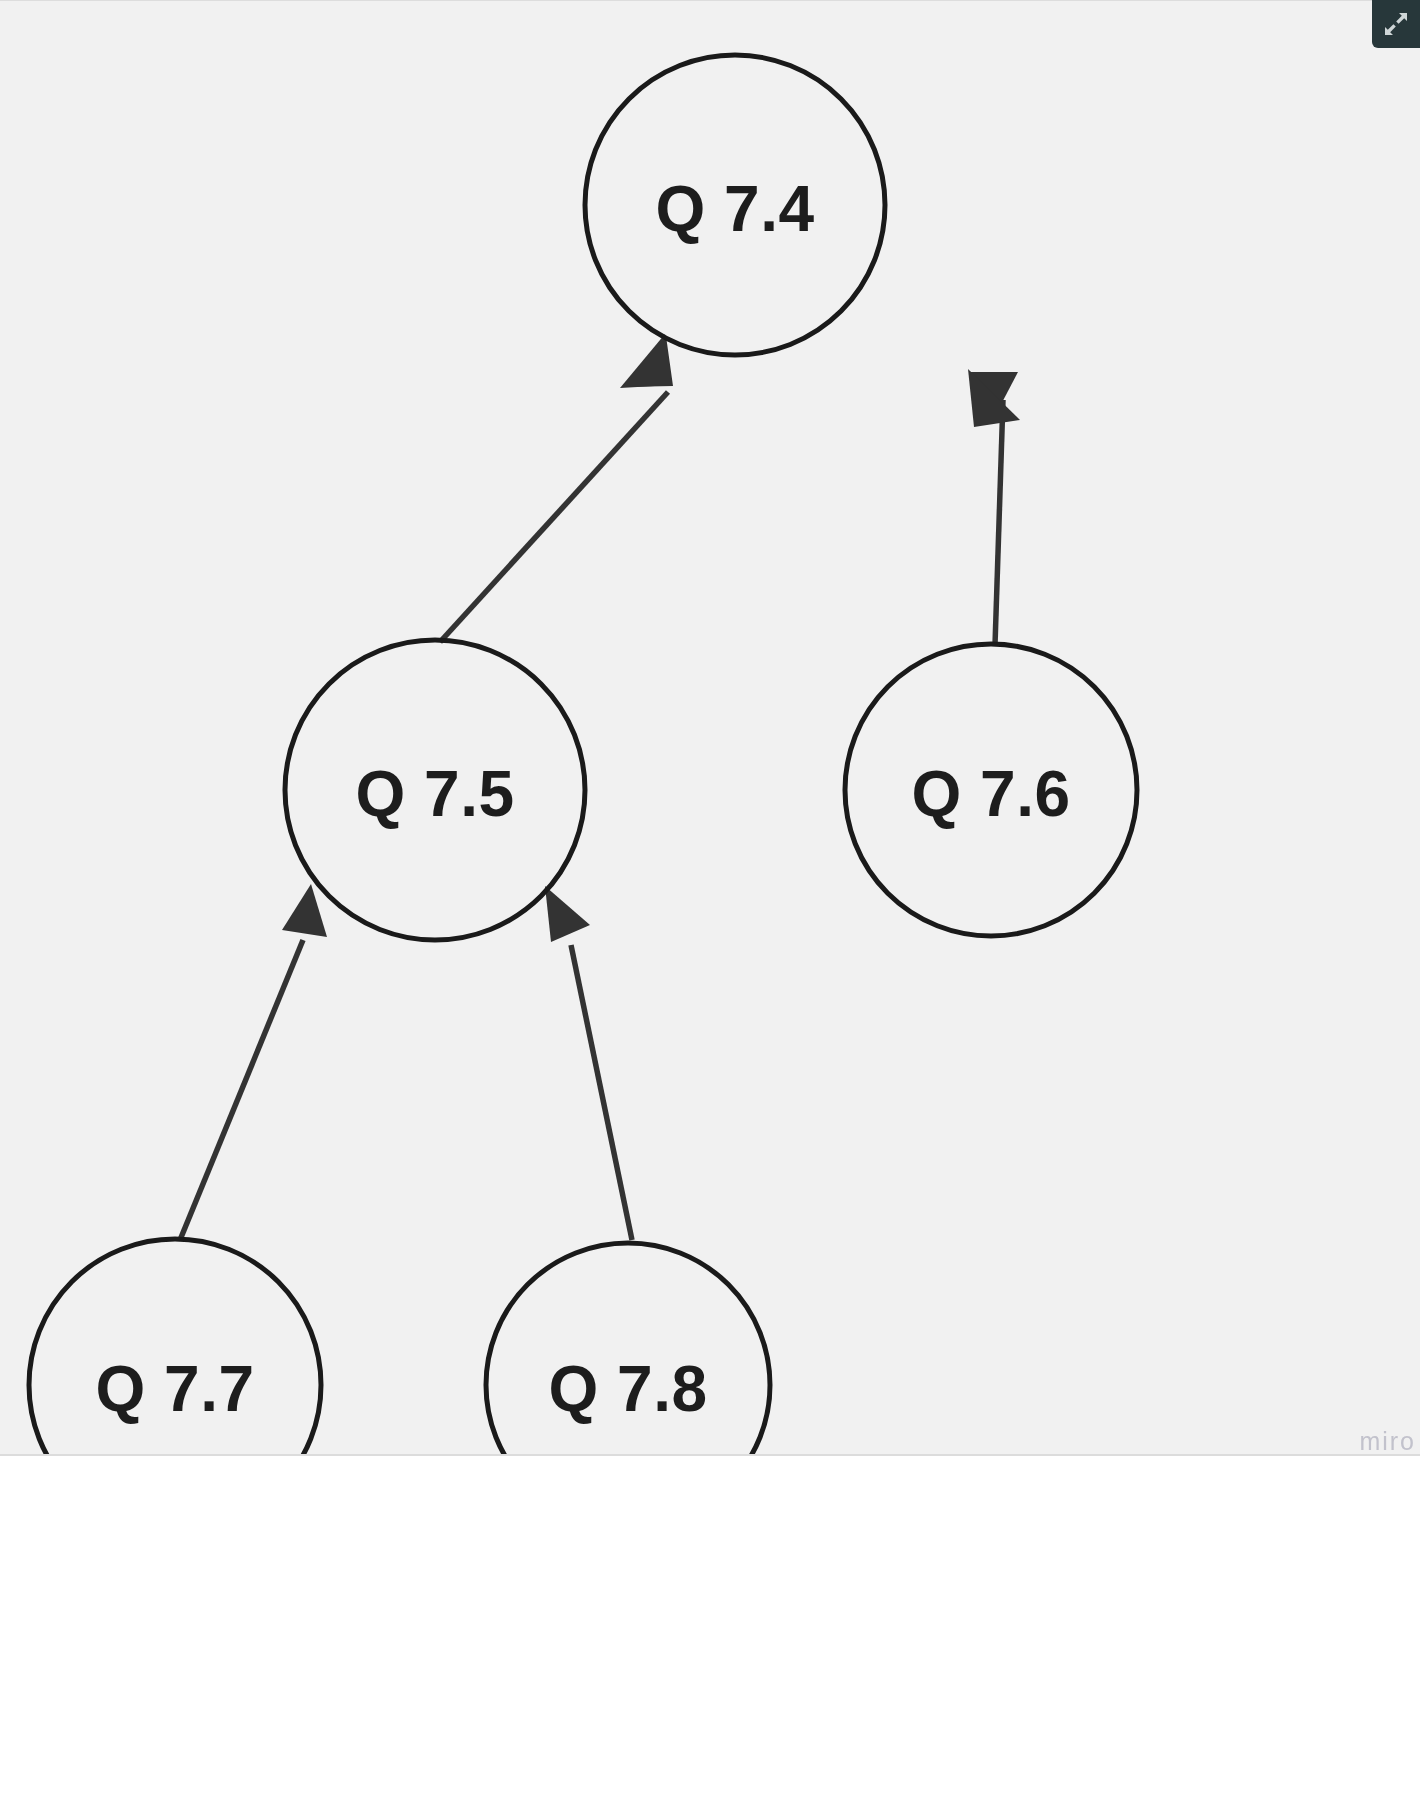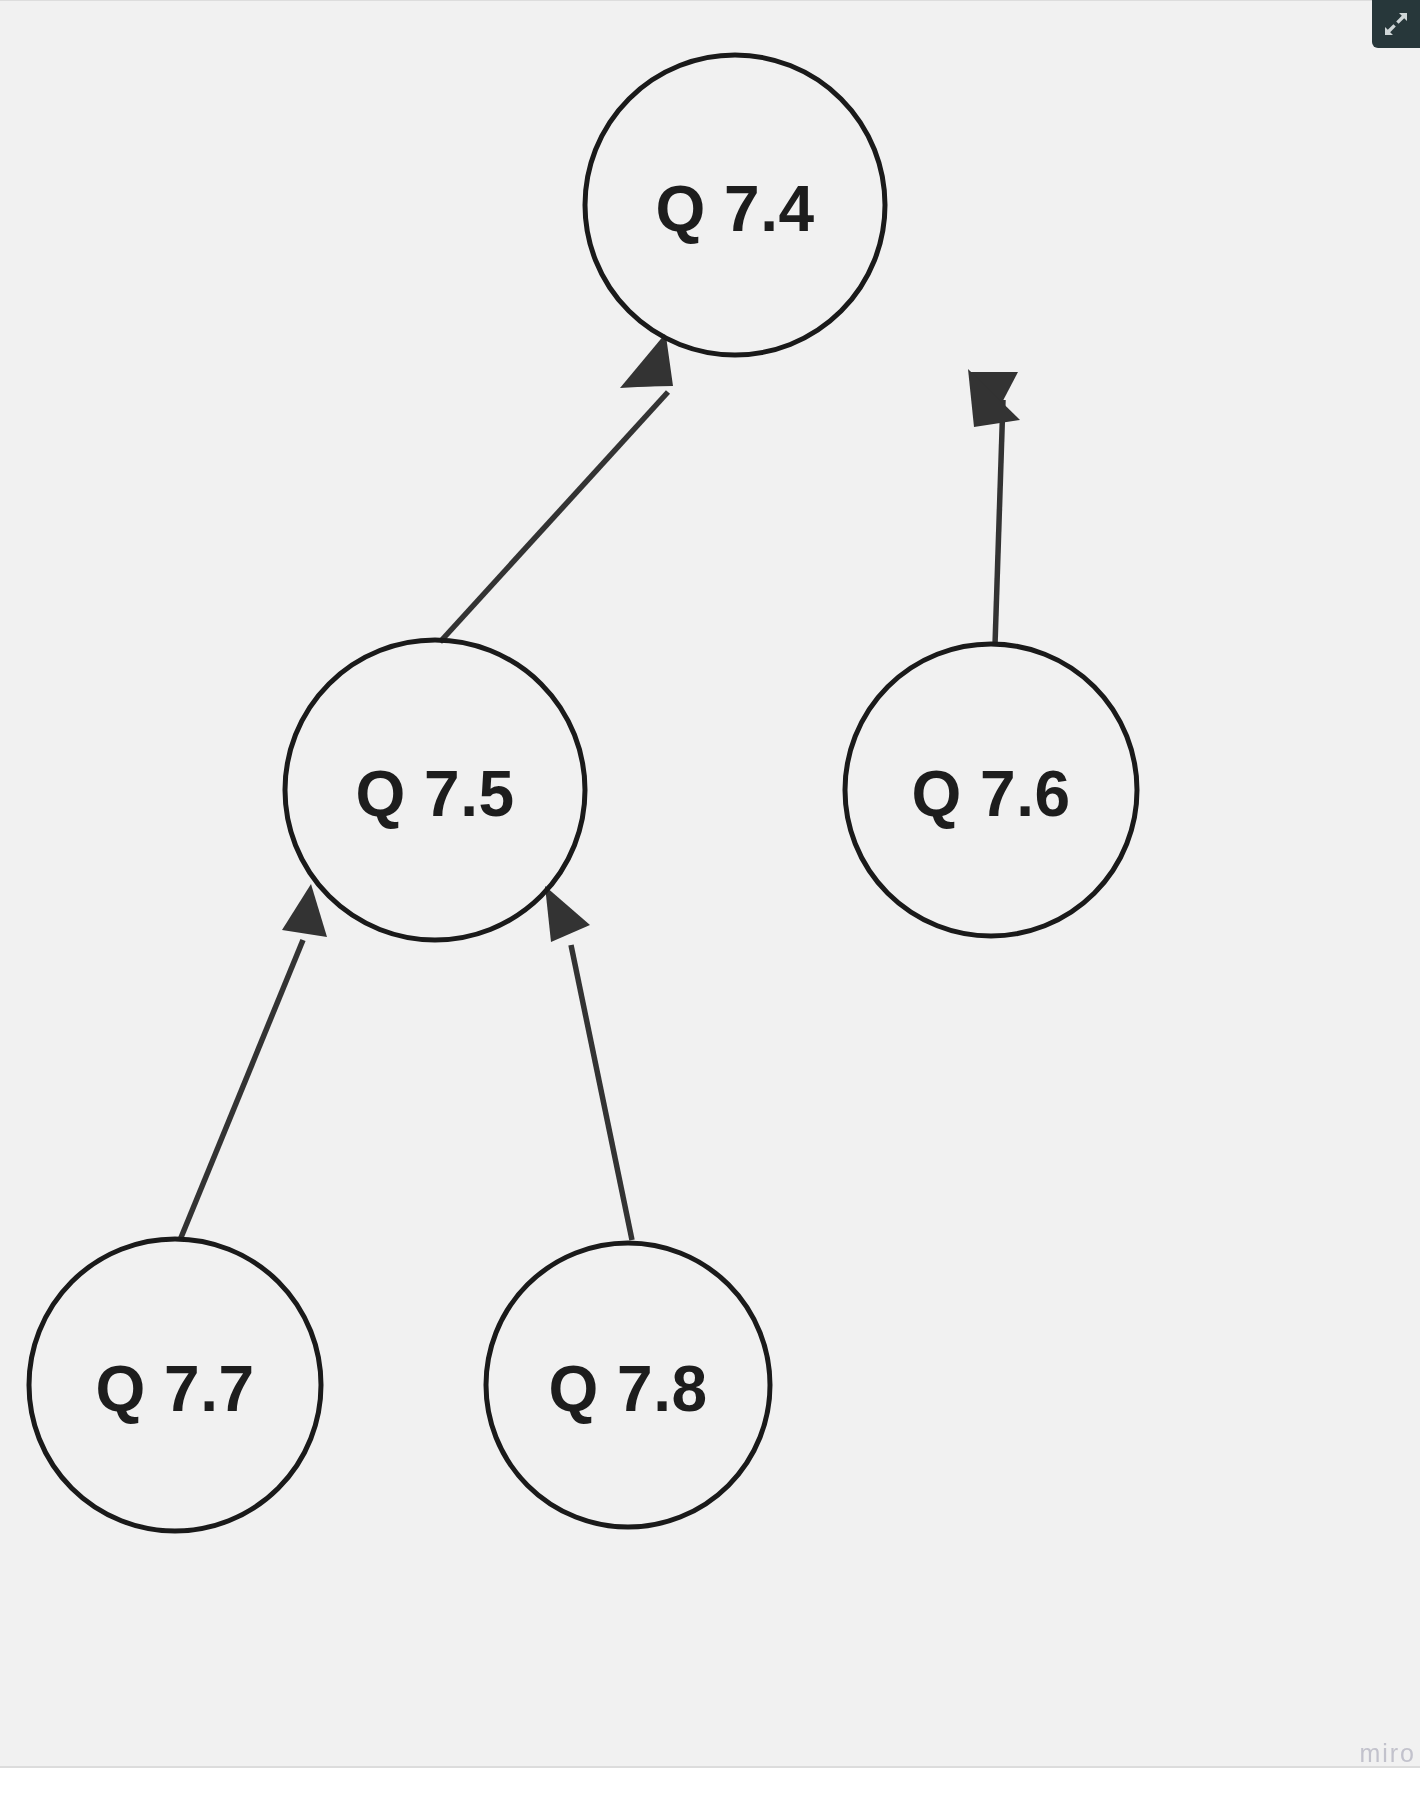--- a/index.html
+++ b/index.html
@@ -4,21 +4,21 @@
 <title>Graph Diagram</title>
 <style>
   html, body {
     margin: 0;
     padding: 0;
     background: #ffffff;
   }
   #canvas-root {
     position: relative;
     width: 1420px;
-    height: 1768px;
+    height: 1456px;
     background: #f1f1f1;
     overflow: hidden;
     font-family: "Liberation Sans", "DejaVu Sans", sans-serif;
     box-sizing: border-box;
   }
   
   #edge-line-top {
     position: absolute;
     left: 0; top: 0;
     width: 1420px; height: 1px;

